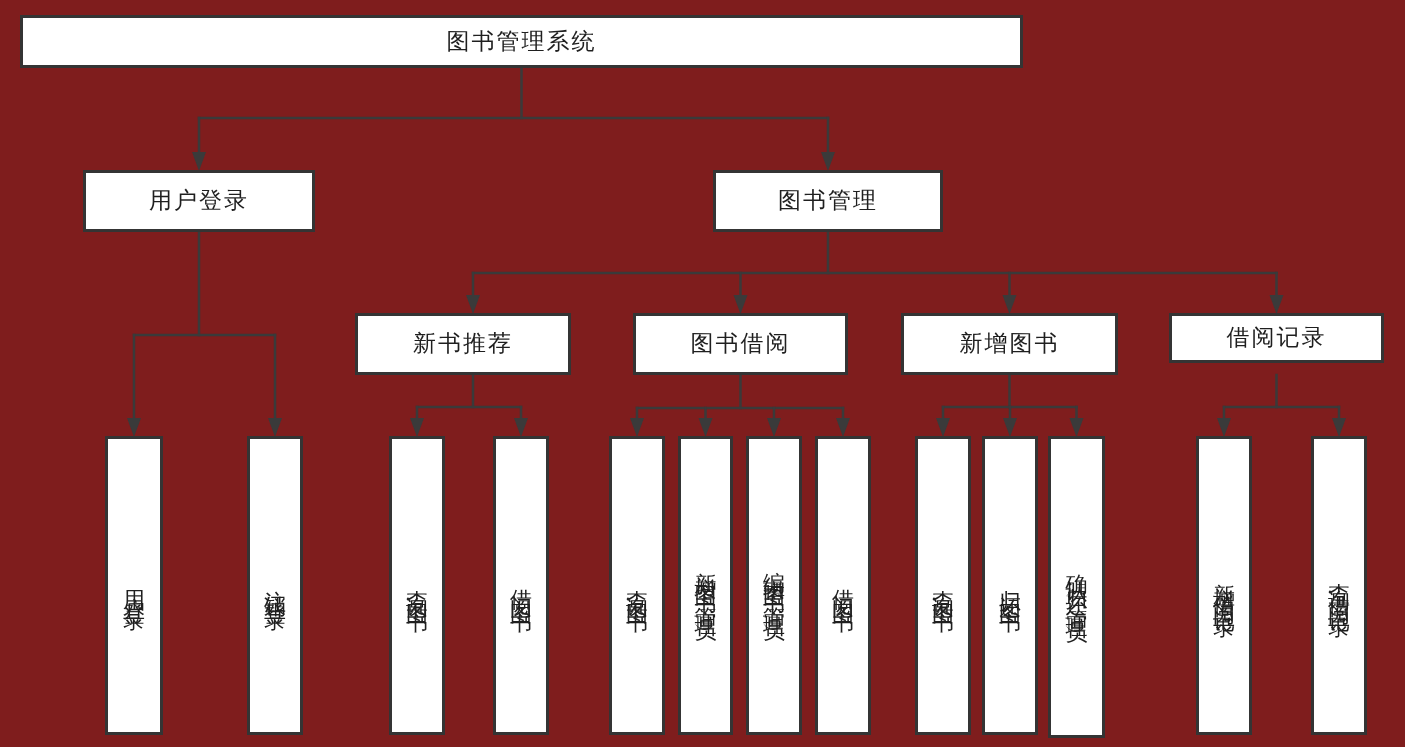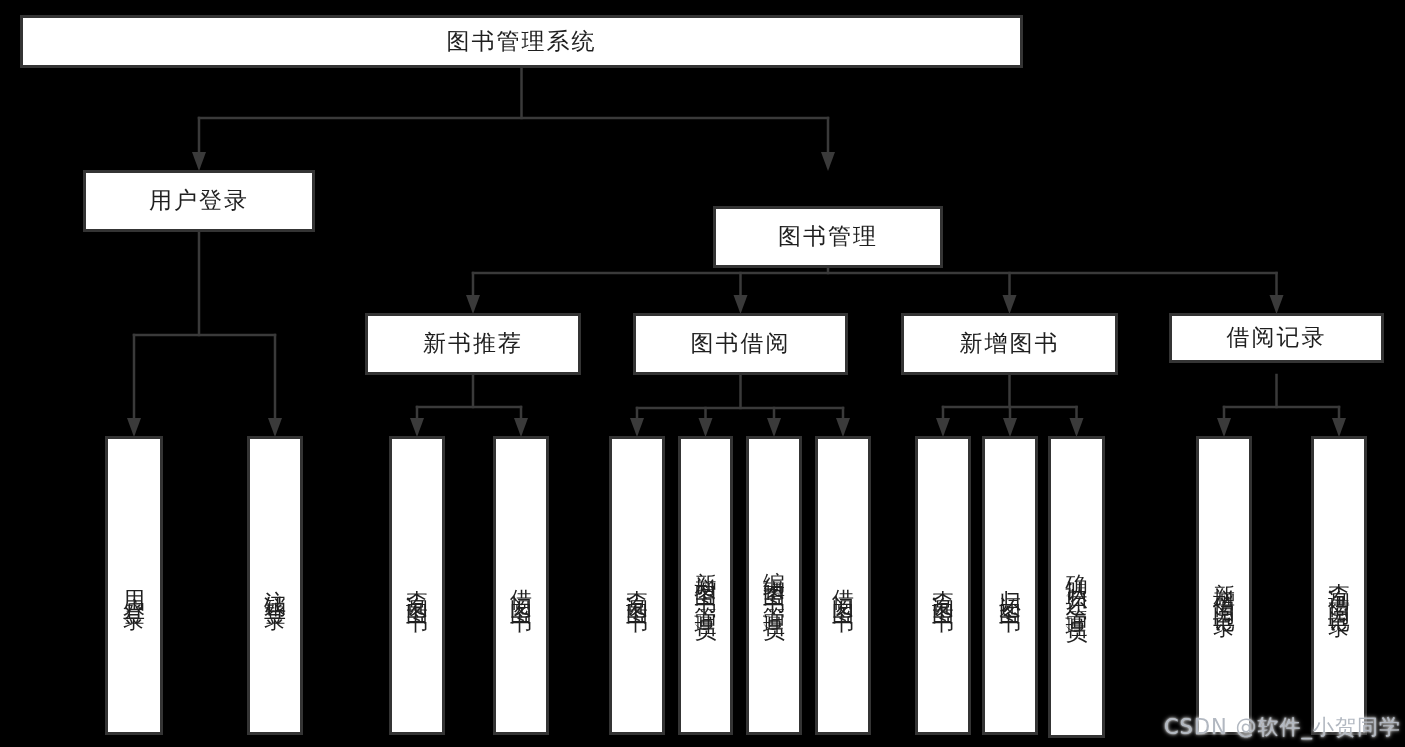--- a/index.html
+++ b/index.html
@@ -4,21 +4,21 @@
 <style>
   html, body {
     margin: 0;
     padding: 0;
     background: #ffffff;
   }
   .canvas {
     position: relative;
     width: 1405px;
     height: 747px;
-    background: #000000;
+    background: #7f1d1d;
     font-family: "DejaVu Sans", "Liberation Sans", sans-serif;
     overflow: hidden;
   }
   .connectors {
     position: absolute;
     left: 0;
     top: 0;
   }
   #nodes-layer {
     position: absolute;
@@ -119,24 +119,24 @@
       <line x1="1339" y1="407" x2="1339" y2="421" stroke="#3a3a3a" stroke-width="2.5" stroke-linecap="square"></line>
       <polygon points="1332,418 1346,418 1339,437" fill="#3a3a3a"></polygon>
     </svg>
   <div id="nodes-layer">
       <div class="node h" style="left: 20px; top: 15px; width: 1003px; height: 53px; border-color: rgb(52, 52, 52); color: rgb(31, 31, 31);">
         <span class="label">图书管理系统</span>
       </div>
       <div class="node h" style="left: 83px; top: 170px; width: 232px; height: 62px; border-color: rgb(52, 52, 52); color: rgb(31, 31, 31);">
         <span class="label">用户登录</span>
       </div>
-      <div class="node h" style="left: 713px; top: 170px; width: 230px; height: 62px; border-color: rgb(52, 52, 52); color: rgb(31, 31, 31); margin-top: 36px;">
+      <div class="node h" style="left: 713px; top: 170px; width: 230px; height: 62px; border-color: rgb(52, 52, 52); color: rgb(31, 31, 31);">
         <span class="label">图书管理</span>
       </div>
-      <div class="node h" style="left: 365px; top: 313px; width: 216px; height: 62px; border-color: rgb(52, 52, 52); color: rgb(31, 31, 31);">
+      <div class="node h" style="left: 355px; top: 313px; width: 216px; height: 62px; border-color: rgb(52, 52, 52); color: rgb(31, 31, 31);">
         <span class="label">新书推荐</span>
       </div>
       <div class="node h" style="left: 633px; top: 313px; width: 215px; height: 62px; border-color: rgb(52, 52, 52); color: rgb(31, 31, 31); text-align: center;">
         <span class="label">图书借阅</span>
       </div>
       <div class="node h" style="left: 901px; top: 313px; width: 217px; height: 62px; border-color: rgb(52, 52, 52); color: rgb(31, 31, 31);">
         <span class="label">新增图书</span>
       </div>
       <div class="node h" style="left: 1169px; top: 313px; width: 215px; height: 50px; border-color: rgb(52, 52, 52); color: rgb(31, 31, 31);">
         <span class="label">借阅记录</span>
@@ -174,14 +174,13 @@
       <div class="node v" style="left: 1048px; top: 436px; width: 57px; height: 302px; border-color: rgb(52, 52, 52); color: rgb(31, 31, 31);">
         <span class="label">确认归还（管理员）</span>
       </div>
       <div class="node v" style="left: 1196px; top: 436px; width: 56px; height: 299px; border-color: rgb(52, 52, 52); color: rgb(31, 31, 31);">
         <span class="label">新增借阅记录</span>
       </div>
       <div class="node v" style="left: 1311px; top: 436px; width: 56px; height: 299px; border-color: rgb(52, 52, 52); color: rgb(31, 31, 31);">
         <span class="label">查询借阅记录</span>
       </div>
     </div>
-  <div class="watermark">CSDN @软件_小贺同学</div>
 </div>
 
 </body></html>

